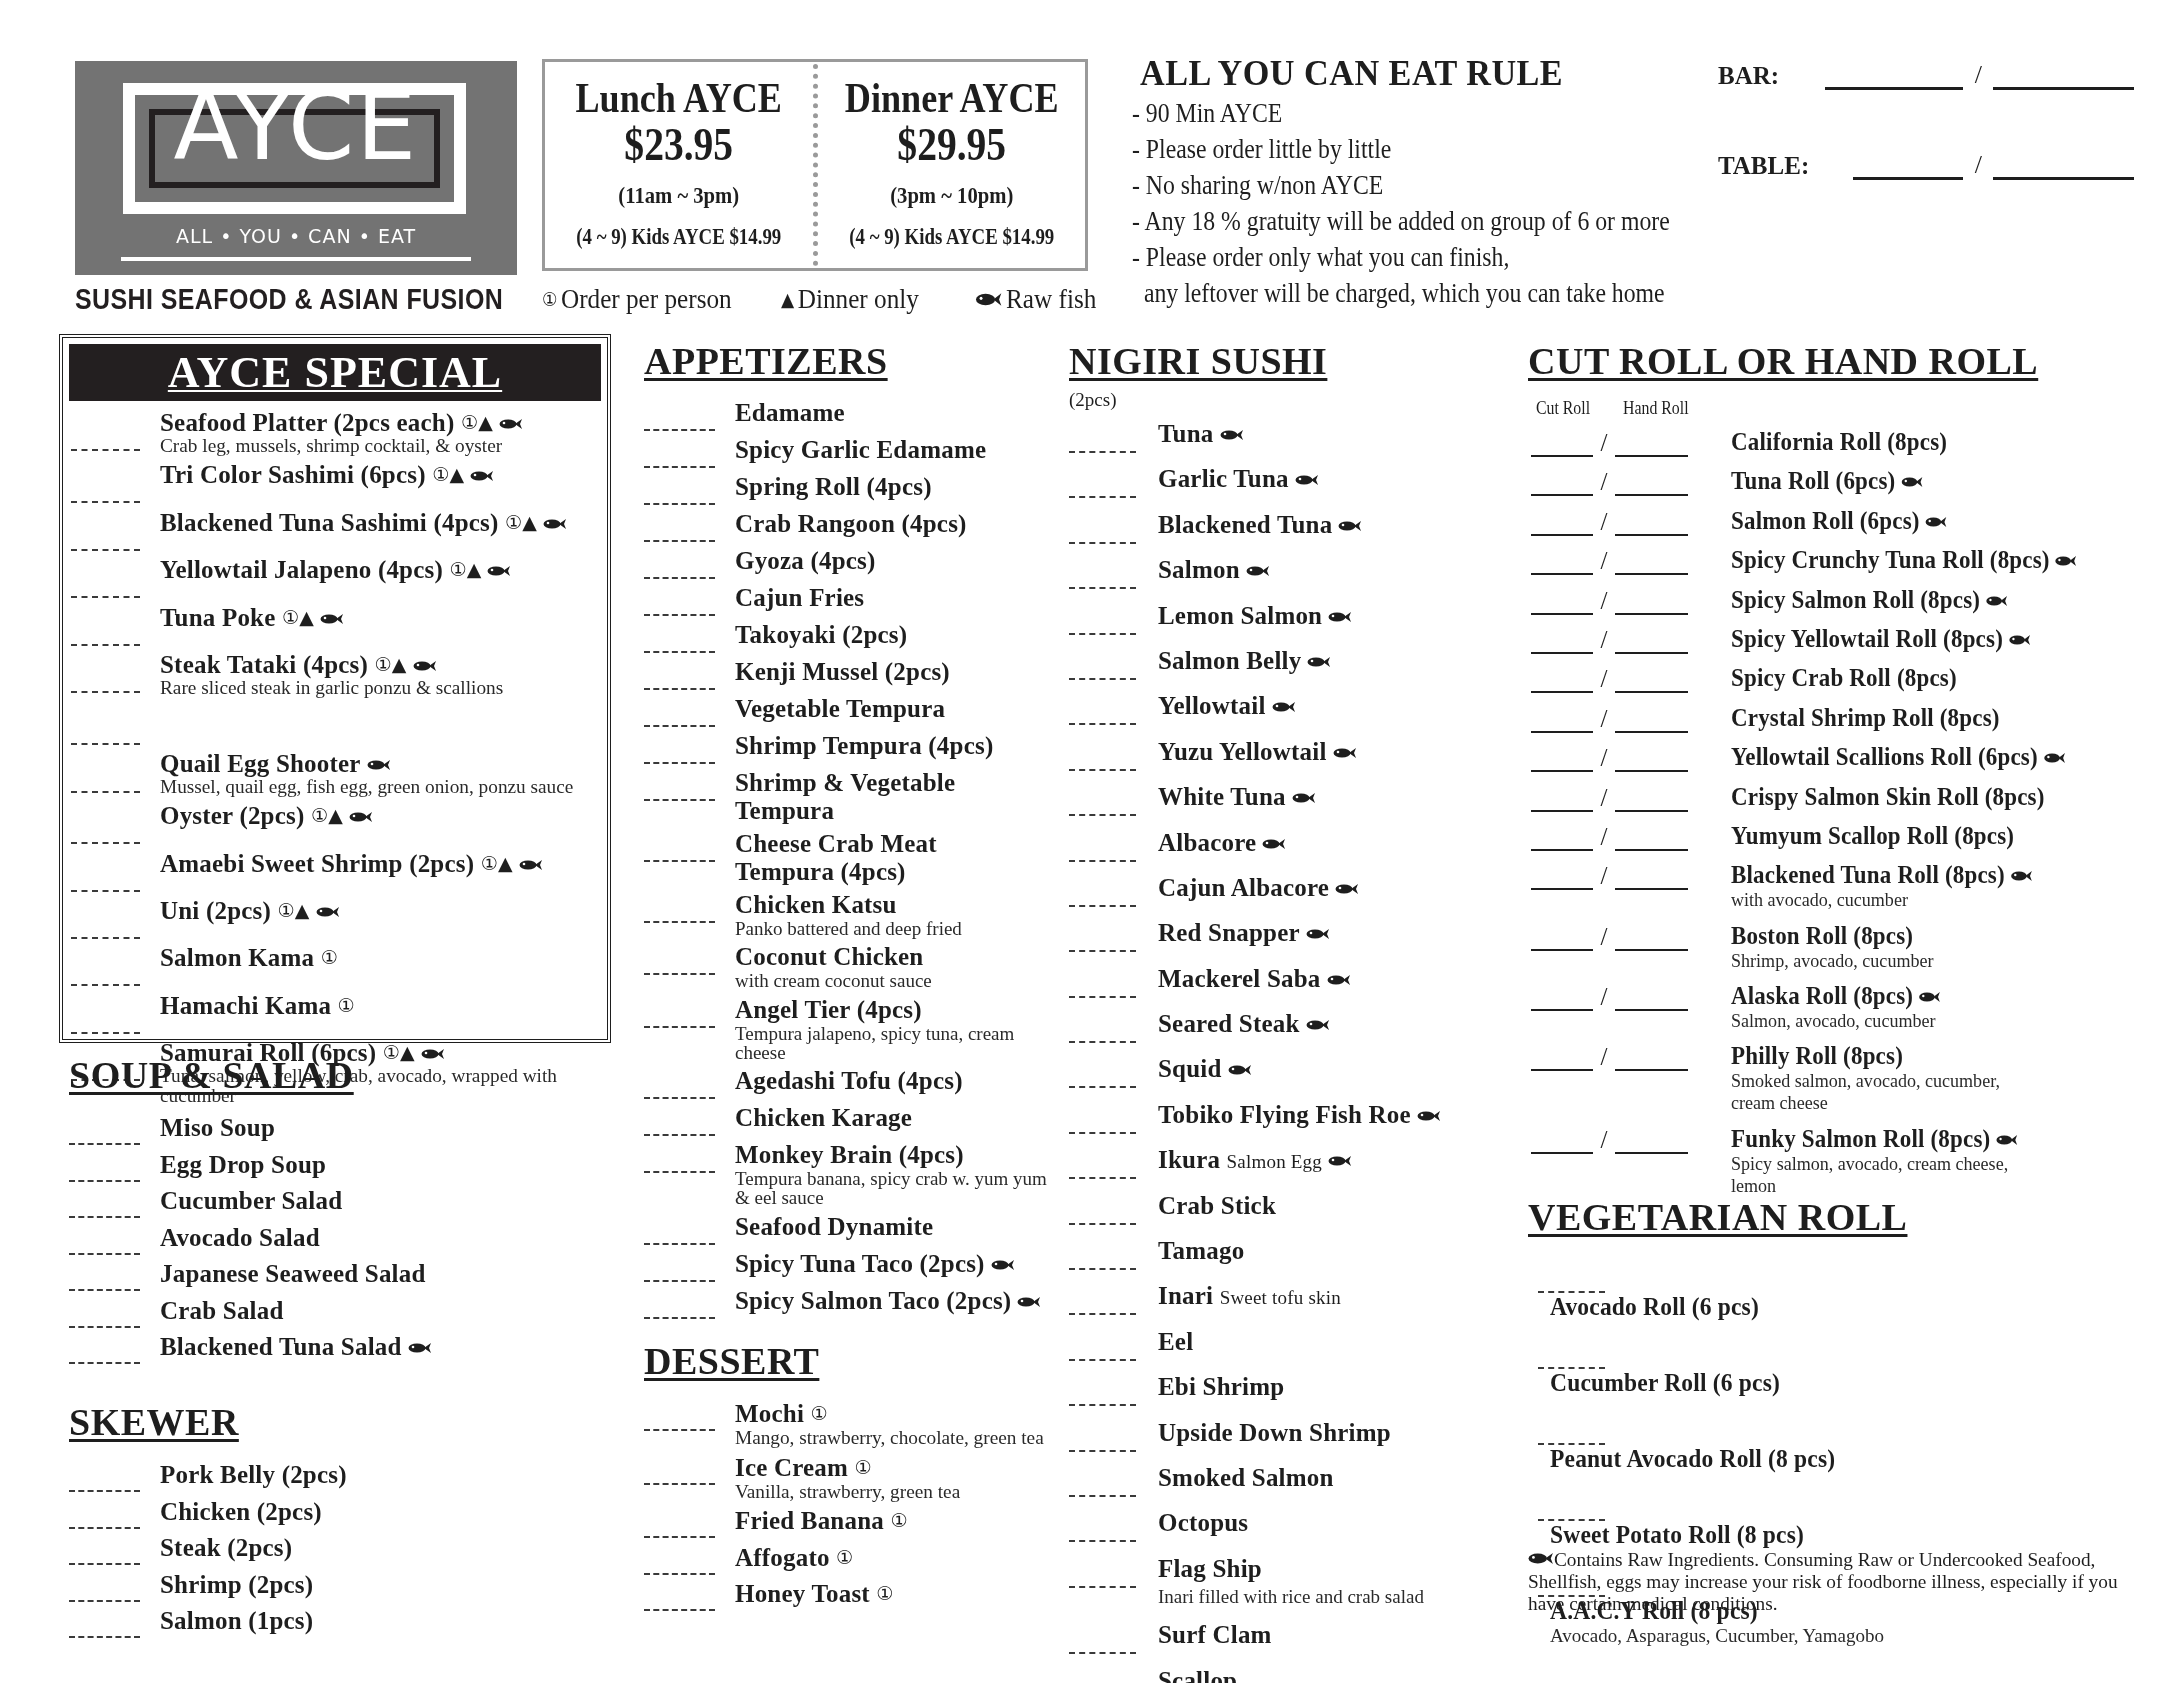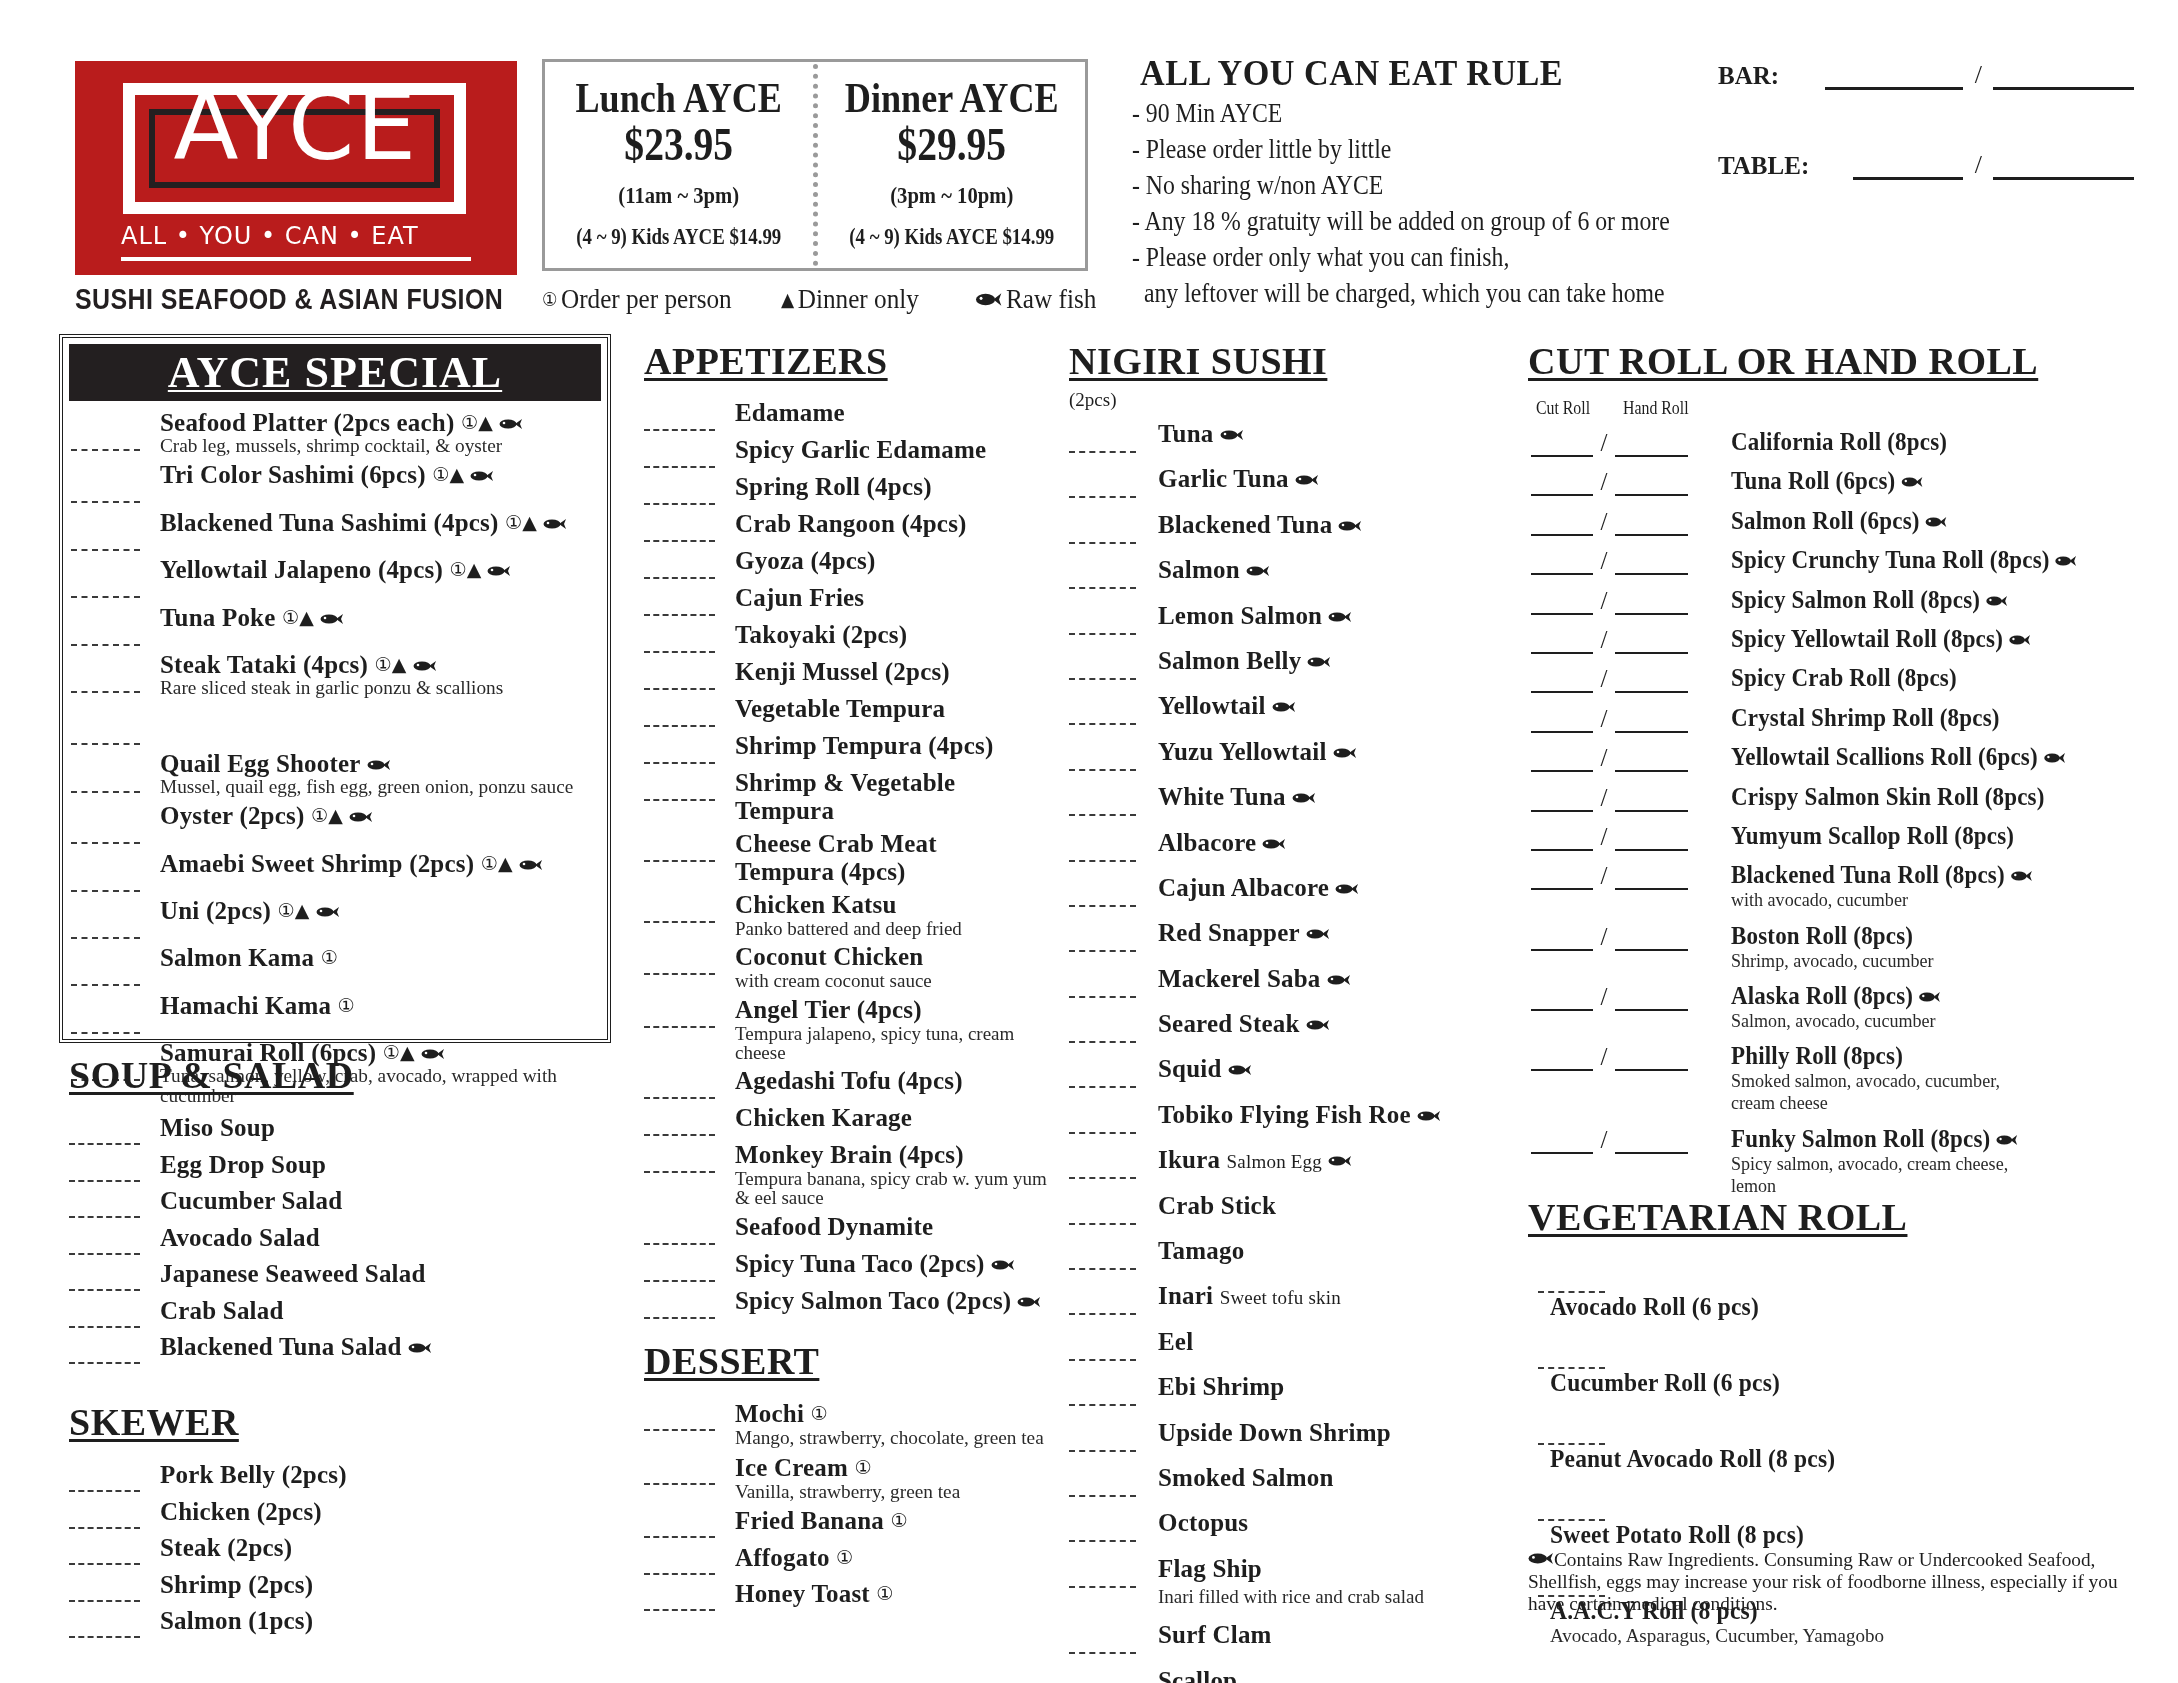--- a/index.html
+++ b/index.html
@@ -2,27 +2,27 @@
 <html><head>
 <meta charset="utf-8">
 <style>
   * { box-sizing: border-box; margin: 0; padding: 0; }
   html, body { width: 2178px; height: 1683px; background: #ffffff; overflow: hidden; }
   body { position: relative; color: #1e1e1e; font-family: "Liberation Serif", "DejaVu Serif", serif; }
 
   .abs { position: absolute; }
 
   
-  .logo-box { left: 75px; top: 61px; width: 442px; height: 214px; background: #b91c1c; }
+  .logo-box { left: 75px; top: 61px; width: 442px; height: 214px; background: #737373; }
   .logo-frame { position: absolute; left: 48px; top: 22px; width: 343px; height: 131px; border: 12px solid #fff; }
   .logo-frame-inner { position: absolute; left: 14px; top: 14px; right: 14px; bottom: 14px; border: 6px solid #231f20; }
   .logo-word { position: absolute; left: 0; right: 0; top: 18px; text-align: center; color: #fff;
     font-family: "DejaVu Sans", sans-serif; font-weight: normal; font-size: 95px; line-height: 95px; letter-spacing: 2px; }
-  .logo-tagline { position: absolute; left: 46px; right: 46px; top: 158px; color: #fff; text-align: left;
-    font-family: "DejaVu Sans", sans-serif; font-size: 24px; line-height: 34px; letter-spacing: 1px; }
+  .logo-tagline { position: absolute; left: 46px; right: 46px; top: 158px; color: #fff; text-align: center;
+    font-family: "DejaVu Sans", sans-serif; font-size: 19px; line-height: 34px; letter-spacing: 1px; }
   .logo-underline { position: absolute; left: 46px; right: 46px; top: 196px; height: 4px; background: #fff; }
   .subtitle { left: 75px; top: 281px; width: 446px; font-family: "Liberation Sans", sans-serif; font-weight: bold;
     font-size: 29px; line-height: 36px; transform: scaleX(0.86); transform-origin: left; letter-spacing: 0.5px; color: #231f20; white-space: nowrap; }
 
   
   .price-box { left: 542px; top: 59px; width: 546px; height: 212px; border: 3px solid #9a9a9a; display: flex; }
   .price-col { flex: 1; text-align: center; padding-top: 14px; }
   .price-divider { width: 0; border-left: 5px dotted #9a9a9a; margin: 2px 0; }
   .price-title { font-weight: bold; font-size: 42px; line-height: 44px; transform: scaleX(0.86); white-space: nowrap; }
   .price-amount { font-weight: bold; font-size: 46px; line-height: 50px; transform: scaleX(0.86); }

